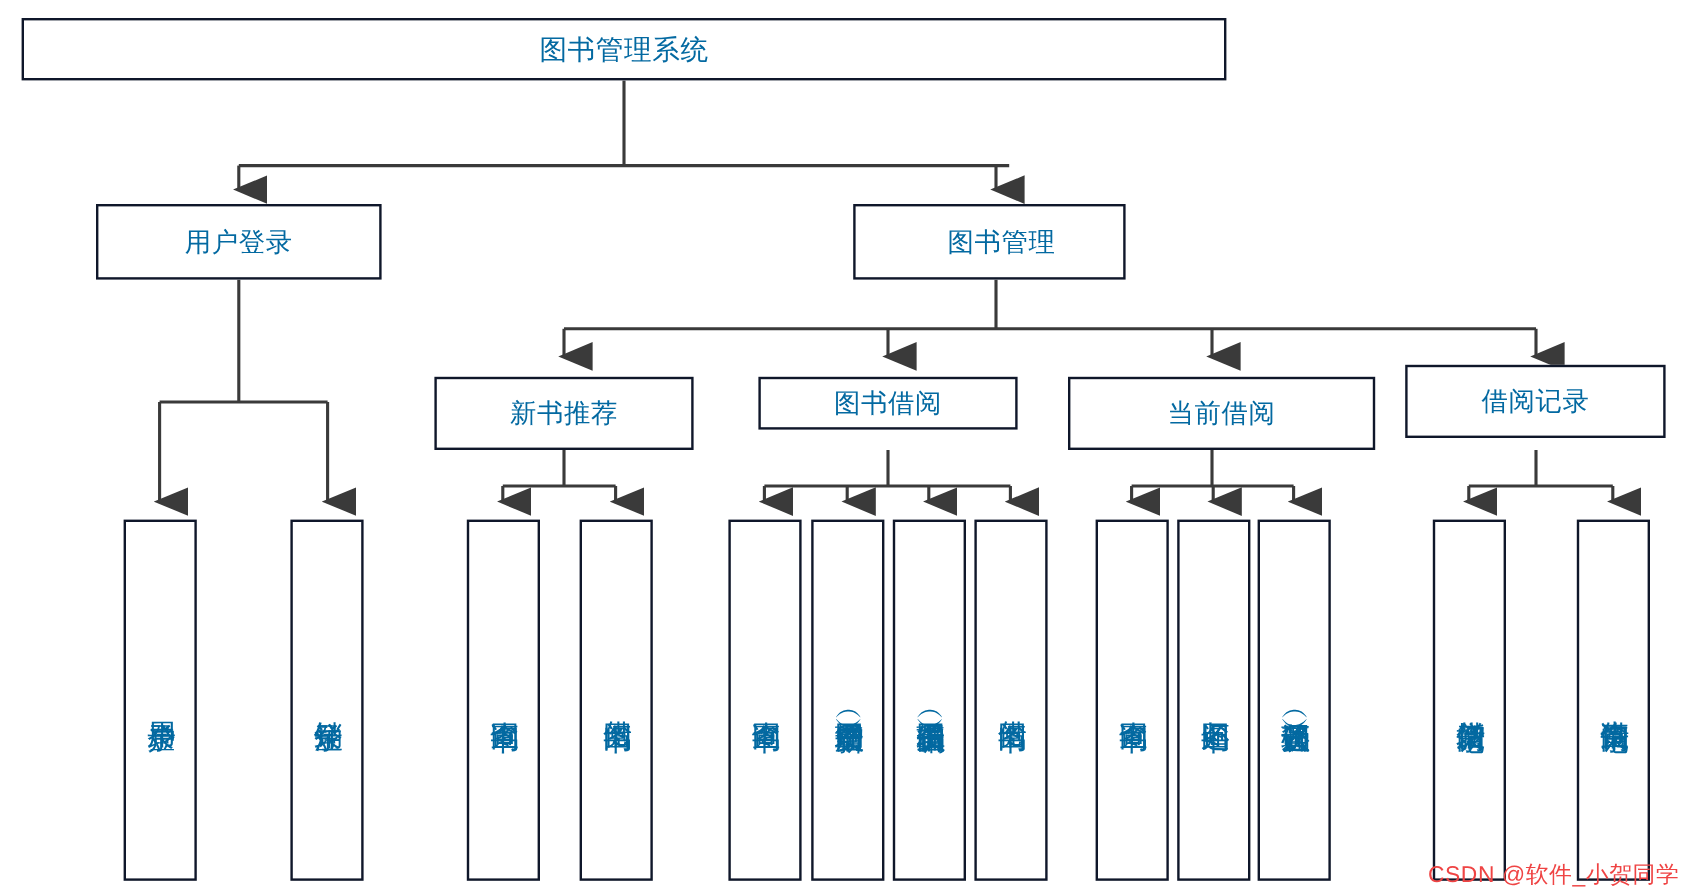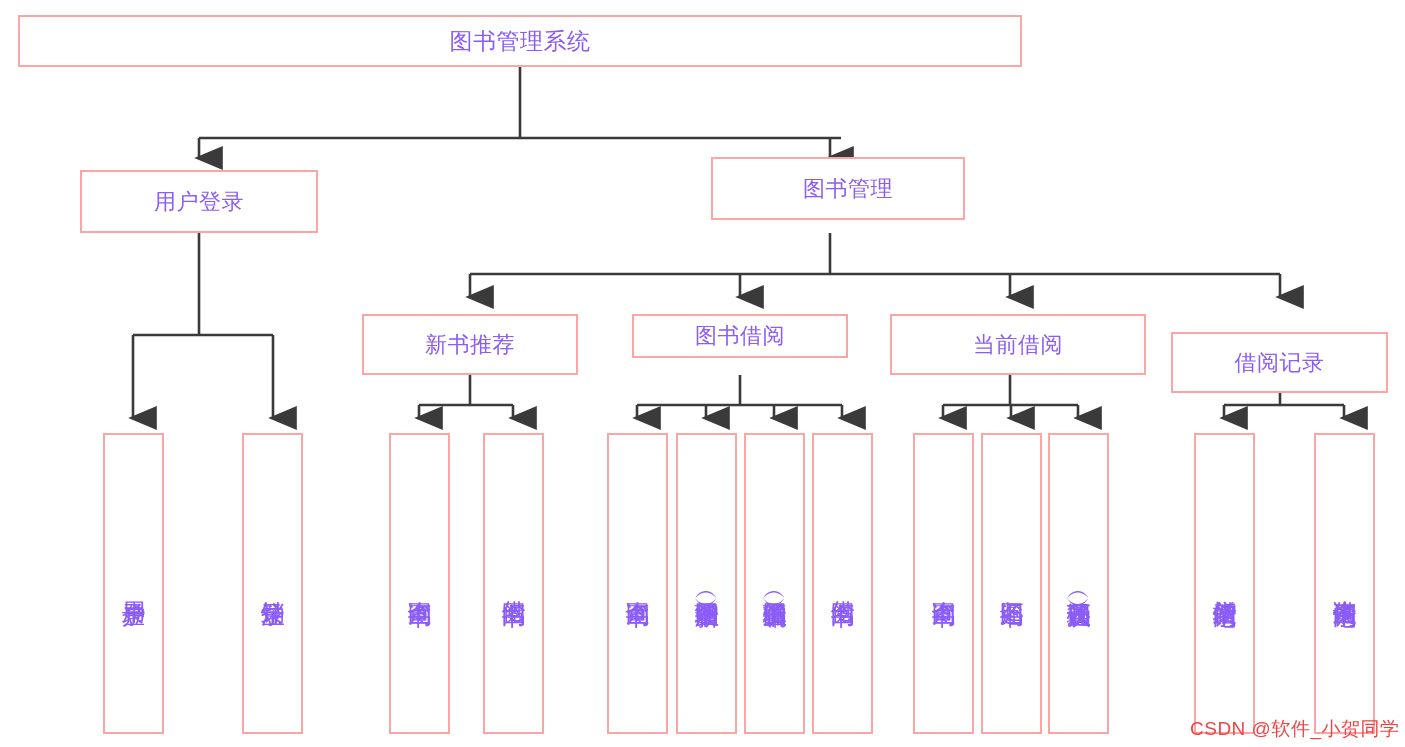--- a/index.html
+++ b/index.html
@@ -21,26 +21,26 @@
     position: absolute;
     left: 0;
     top: 0;
     width: 1405px;
     height: 747px;
     pointer-events: none;
   }
   .node {
     position: absolute;
     box-sizing: border-box;
-    border: 2px solid #fca5a5;
+    border: 2px solid #0f172a;
     background: #ffffff;
     display: flex;
     align-items: center;
     justify-content: center;
-    color: #8b5cf6;
+    color: #0369a1;
   }
   .node .lbl {
     display: block;
     text-align: center;
     line-height: 1.0;
     white-space: nowrap;
   }
   
   .node.h .lbl {
     font-size: 22px;
@@ -129,34 +129,34 @@
     </g>
   </svg>
 
   <div class="node h root" style="left:18px; top:15px; width:1004px; height:52px;">
     <span class="lbl">图书管理系统</span>
   </div>
 
   <div class="node h" style="left:80px; top:170px; width:238px; height:63px;">
     <span class="lbl">用户登录</span>
   </div>
-  <div class="node h" style="left:711px; top:157px; width:254px; height:63px;padding-left:20px;">
+  <div class="node h" style="left:711px; top:170px; width:227px; height:63px;padding-left:20px;">
     <span class="lbl">图书管理</span>
   </div>
 
   <div class="node h" style="left:362px; top:314px; width:216px; height:61px;">
     <span class="lbl">新书推荐</span>
   </div>
   <div class="node h" style="left:632px; top:314px; width:216px; height:44px;">
     <span class="lbl">图书借阅</span>
   </div>
   <div class="node h" style="left:890px; top:314px; width:256px; height:61px;">
     <span class="lbl">当前借阅</span>
   </div>
-  <div class="node h" style="left:1171px; top:332px; width:217px; height:61px;">
+  <div class="node h" style="left:1171px; top:304px; width:217px; height:61px;">
     <span class="lbl">借阅记录</span>
   </div>
 
   <div class="node v" style="left:103px; top:433px; width:61px; height:301px;">
     <span class="lbl">用户登录</span>
   </div>
   <div class="node v" style="left:242px; top:433px; width:61px; height:301px;">
     <span class="lbl">注销登录</span>
   </div>
 

